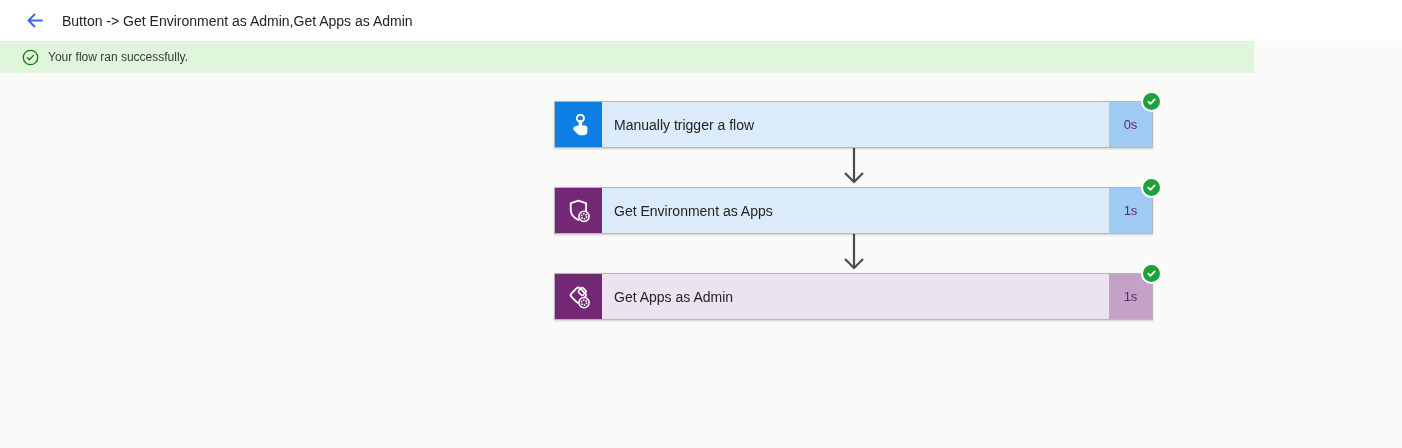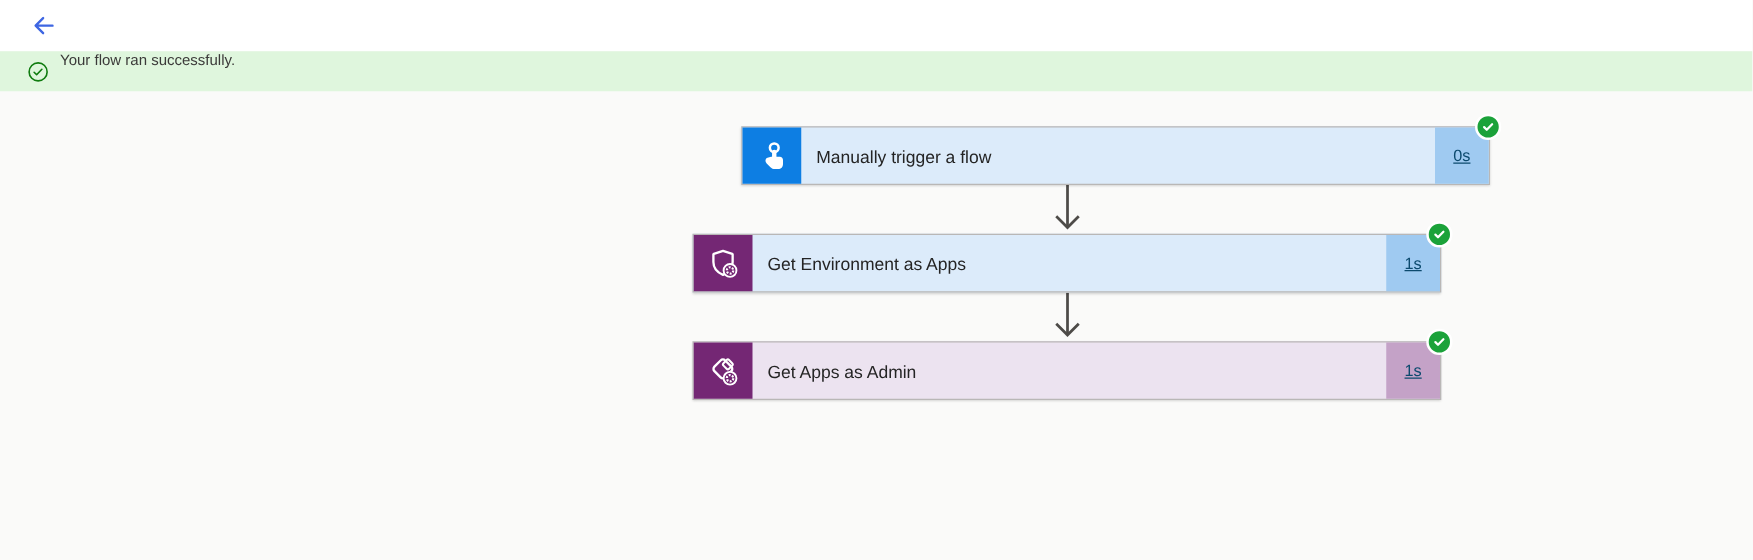--- a/index.html
+++ b/index.html
@@ -12,22 +12,22 @@
     background:#ffffff; display:flex; align-items:center;
   }
   .back-btn {
     width:34px; height:34px; margin-left:18px; display:flex; align-items:center; justify-content:center;
     cursor:pointer; border-radius:4px; background:transparent; border:none;
   }
   .topbar-title { margin-left:10px; font-size:14px; color:#242424; }
 
   
   .banner {
-    position:absolute; left:0; top:41px; width:1402px; height:32px;
-    background:#dff6dd; display:flex; 
+    position:absolute; left:0; top:41px; width:1254px; height:32px;
+    background:#dff6dd; display:flex; align-items:center;
   }
   .banner .b-icon { margin-left:22px; display:flex; align-items:center; }
   .banner .b-text { margin-left:9px; font-size:12px; color:#3b3a39; }
 
   
   .canvas { position:absolute; left:0; top:73px; width:1402px; height:375px; }
 
   .flow-col { position:absolute; left:554px; top:28px; width:599px; }
 
   .node {
@@ -35,57 +35,58 @@
     border:1px solid #b9b7b6; box-shadow:0 1px 2px rgba(0,0,0,.18);
     cursor:pointer;
   }
   .icon-tile { width:47px; flex:none; display:flex; align-items:center; justify-content:center; }
   .node-label {
     flex:1; display:flex; align-items:center; padding-left:12px;
     font-size:14px; color:#242424; white-space:nowrap; overflow:hidden;
   }
   .duration {
     width:43px; flex:none; display:flex; align-items:center; justify-content:center;
-    font-size:13px; color:#0c4a6e;text-decoration:underline;
+    font-size:13px; color:#701a75;
   }
   .badge {
     position:absolute; top:-11px; right:-10px; width:21px; height:21px;
     border-radius:50%; background:#1ba23a; border:2px solid #ffffff;
     display:flex; align-items:center; justify-content:center;
   }
 
   .arrow-gap { height:39px; display:flex; justify-content:center; }
 </style>
 </head>
 <body>
 
 <div class="topbar">
   <button class="back-btn">
     <span style="display:flex">
       <svg width="20" height="20" viewBox="0 0 20 20" fill="none">
         <path d="M9.5 3.5 L3.5 9.5 L9.5 15.5 M4 9.5 H17" stroke="#3e66e2" stroke-width="1.9" stroke-linecap="round" stroke-linejoin="round"></path>
       </svg>
     </span>
   </button>
+  <div class="topbar-title">Button -&gt; Get Environment as Admin,Get Apps as Admin</div>
 </div>
 
 <div class="banner">
   <span class="b-icon">
     <svg width="17" height="17" viewBox="0 0 17 17" fill="none">
       <circle cx="8.5" cy="8.5" r="7.2" stroke="#107c10" stroke-width="1.3"></circle>
       <path d="M5.3 8.8 L7.3 10.8 L11.5 6.4" stroke="#107c10" stroke-width="1.3" stroke-linecap="round" stroke-linejoin="round"></path>
     </svg>
   </span>
   <span class="b-text">Your flow ran successfully.</span>
 </div>
 
 <div class="canvas">
   <div class="flow-col">
 
-    <div class="node" style="background: rgb(220, 235, 250); margin-left: 39px;">
+    <div class="node" style="background: rgb(220, 235, 250);">
       <div class="icon-tile" style="background: rgb(13, 126, 227);">
         <span style="display:flex">
           <svg width="28" height="28" viewBox="0 0 24 24" fill="none">
             <circle cx="13.2" cy="6.2" r="3" stroke="#ffffff" stroke-width="1.7"></circle>
             <rect x="11.7" y="7.6" width="3" height="7" rx="1.5" fill="#ffffff"></rect>
             <path d="M8 13.2 C6.9 14.2 6.9 15.8 8 16.9 L10.6 19.5 C11.4 20.3 12.5 20.8 13.7 20.8 L15.8 20.8 C17.9 20.8 19.2 19.4 19.2 17.3 L19.2 14.6 C19.2 13.3 18.3 12.4 17 12.4 L11 12.4 Z" fill="#ffffff"></path>
           </svg>
         </span>
       </div>
       <div class="node-label">Manually trigger a flow</div>

